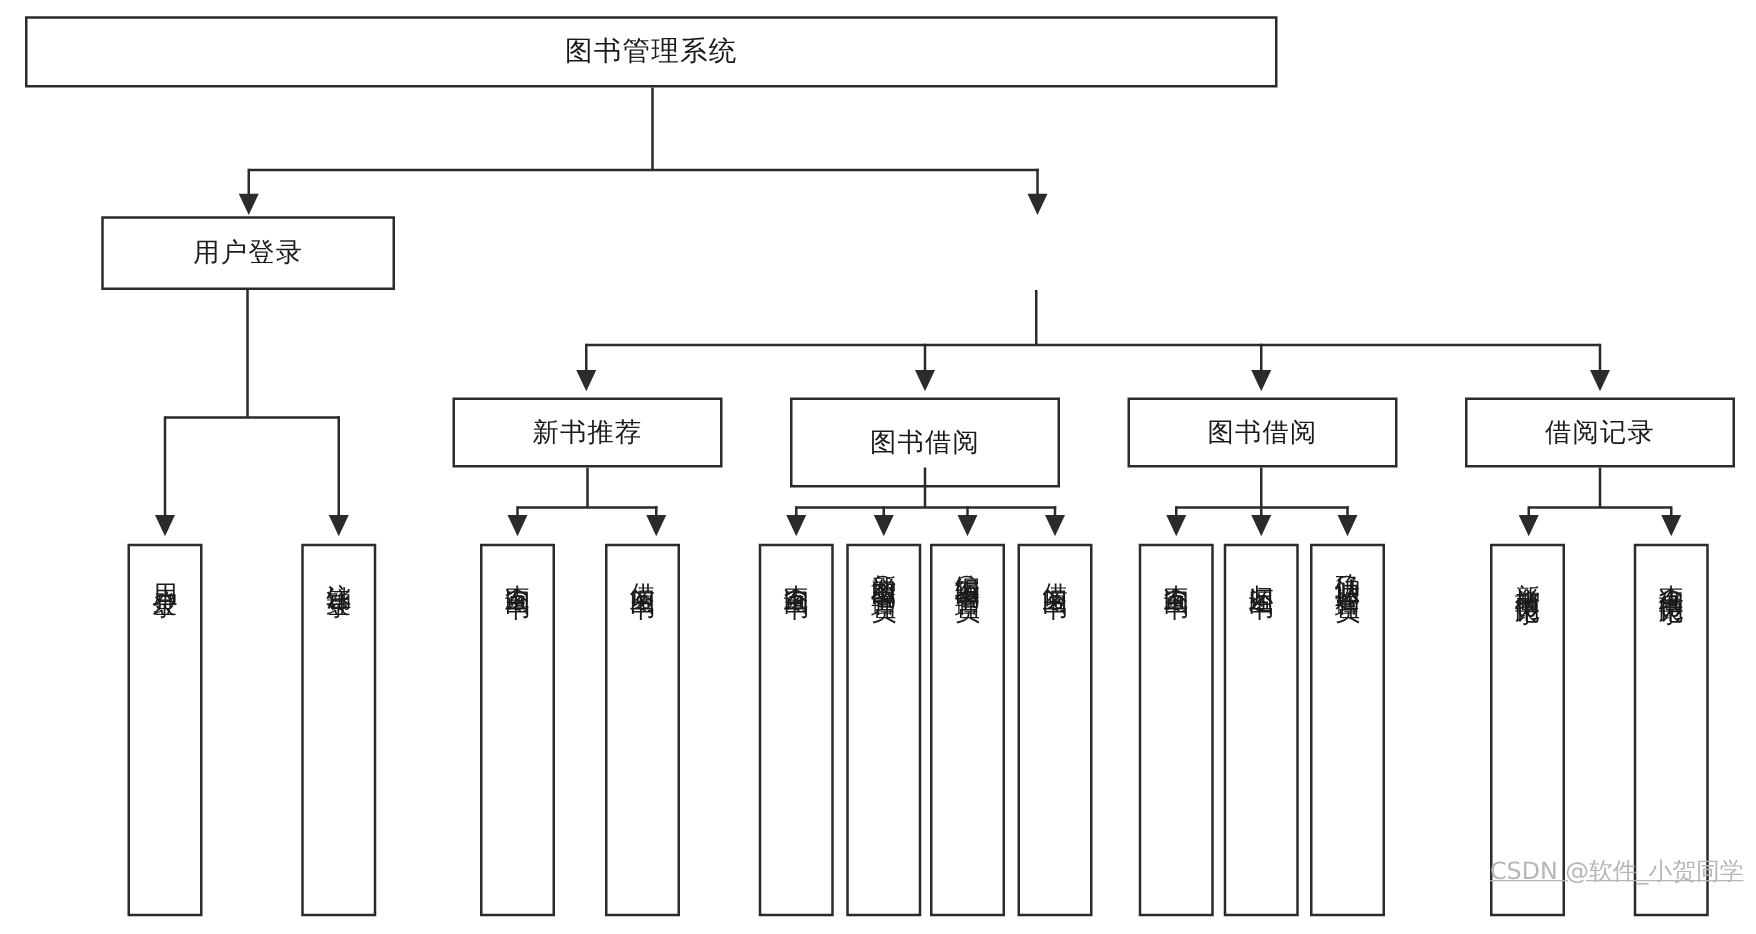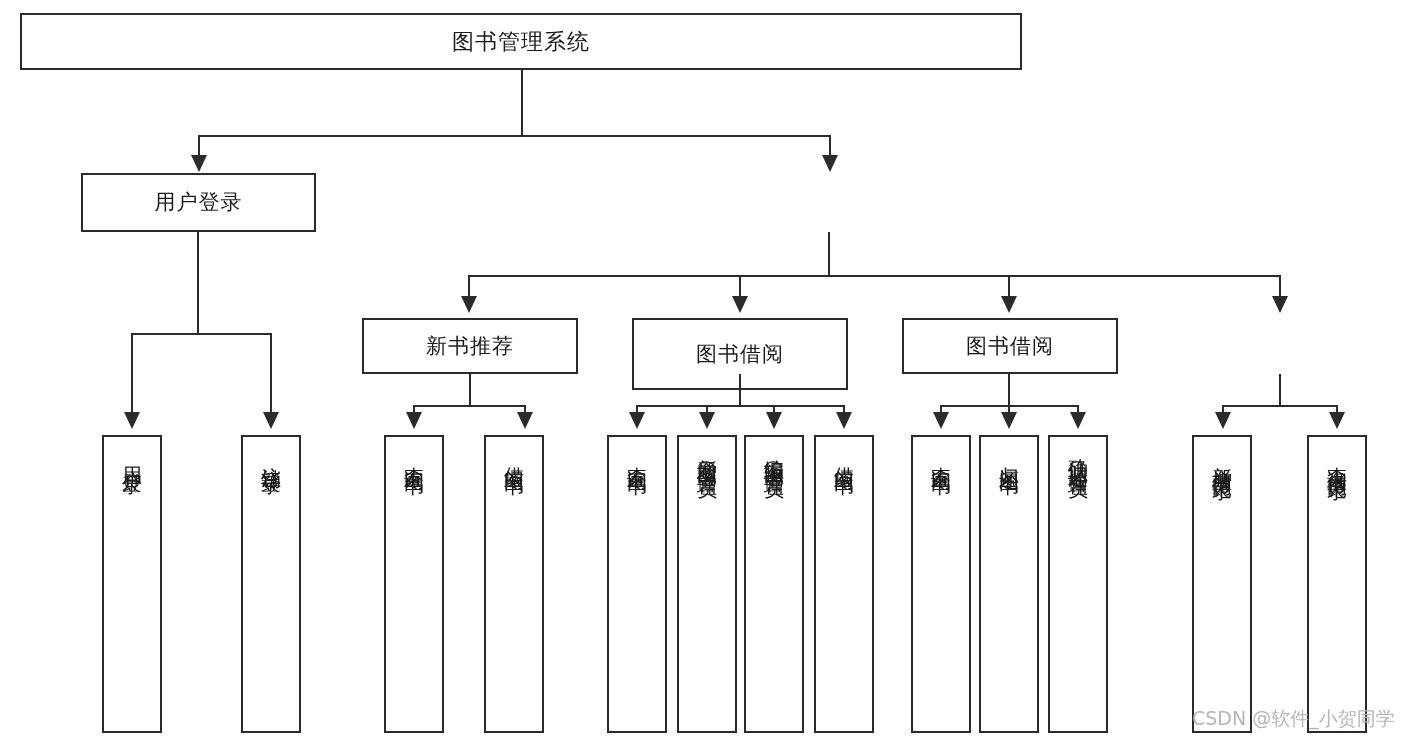--- a/index.html
+++ b/index.html
@@ -140,20 +140,23 @@
 
   <div class="node level3" style="left:362px; top:318px; width:216px; height:56px;">
     <span class="label">新书推荐</span>
   </div>
   <div class="node level3" style="left:632px; top:318px; width:216px; height:72px;">
     <span class="label">图书借阅</span>
   </div>
   <div class="node level3" style="left:902px; top:318px; width:216px; height:56px;">
     <span class="label">图书借阅</span>
   </div>
+  <div class="node level3" style="left:1172px; top:318px; width:216px; height:56px;">
+    <span class="label">借阅记录</span>
+  </div>
 
   <div class="vline" style="left:469px; top:374px; height:32px;"></div>
   <div class="hline" style="left:414px; top:405px; width:112px;"></div>
   <div class="vline" style="left:413px; top:405px; height:10px;"></div>
   <div class="arrow" style="left:406px; top:412px;"></div>
   <div class="vline" style="left:524px; top:405px; height:10px;"></div>
   <div class="arrow" style="left:517px; top:412px;"></div>
 
   <div class="vline" style="left:739px; top:374px; height:32px;"></div>
   <div class="hline" style="left:637px; top:405px; width:208px;"></div>
@@ -219,15 +222,15 @@
     <span class="label">确认归还（管理员）</span>
   </div>
 
   <div class="node leaf" style="left:1192px; top:435px; width:60px; height:298px;">
     <span class="label">新增借阅记录</span>
   </div>
   <div class="node leaf" style="left:1307px; top:435px; width:60px; height:298px;">
     <span class="label">查询借阅记录</span>
   </div>
 
-  <div id="watermark" style="left:1192px; top:706px;">CSDN @软件_小贺同学</div>
+  <div id="watermark" style="left:1192px; top:684px;text-decoration:underline;">CSDN @软件_小贺同学</div>
 
 </div>
 
 </body></html>

